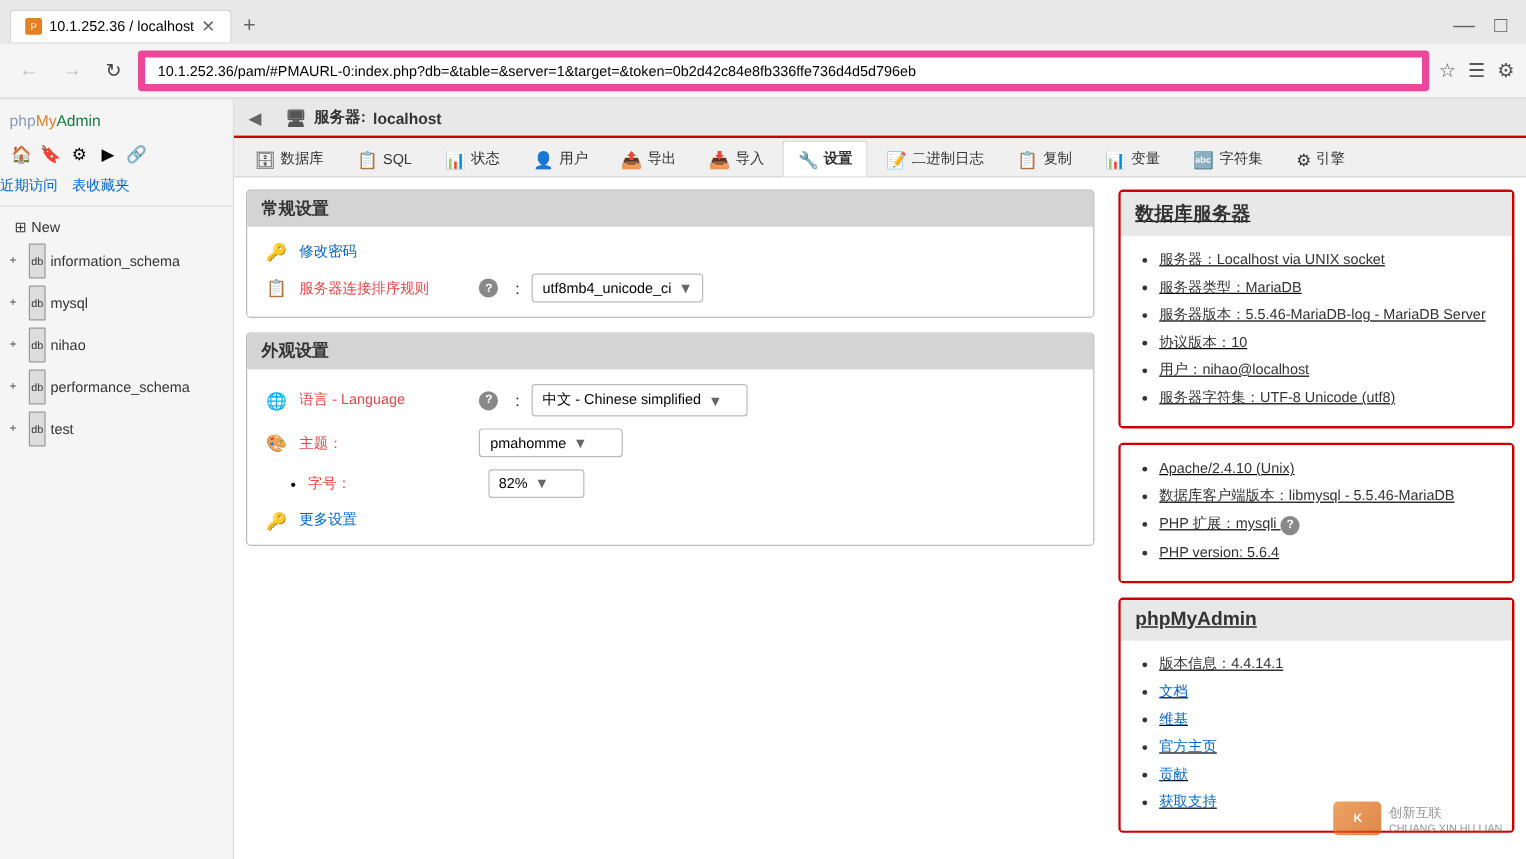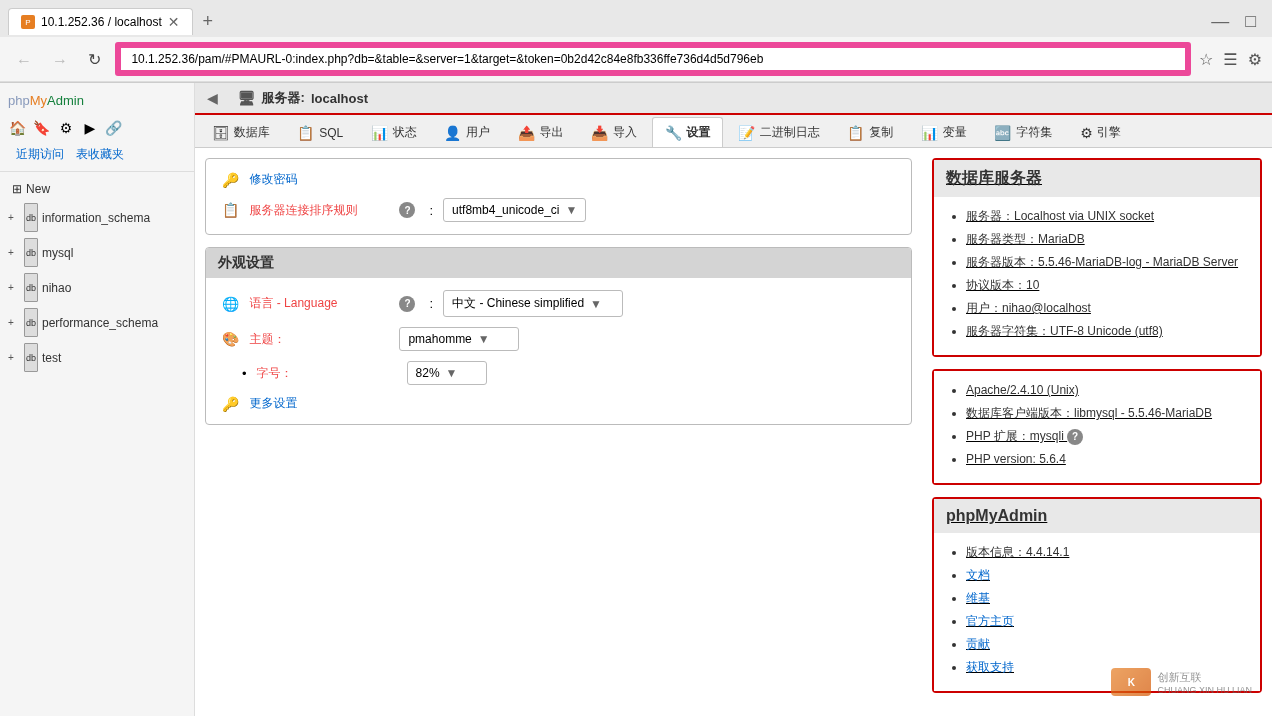--- a/index.html
+++ b/index.html
@@ -122,21 +122,21 @@
       height: 20px;
       display: flex;
       align-items: center;
       justify-content: center;
       font-size: 14px;
       cursor: pointer;
     }
     .sidebar-links {
       display: flex;
       gap: 12px;
-      padding: 4px 16px 8px;
+      padding: 4px 0 8px;
       font-size: 12px;
       border-bottom: 1px solid #ddd;
     }
     .sidebar-link {
       color: #0066cc;
       cursor: pointer;
       text-decoration: none;
     }
     .sidebar-tree {
       padding: 6px 4px;
@@ -538,20 +538,21 @@
             <span class="nav-tab-icon">⚙</span>
             <span>引擎</span>
           </div>
         </div>
 
       <div class="content-area">
 
         <div class="content-left">
 
           <div class="settings-section">
+            <div class="settings-header">常规设置</div>
             <div class="settings-body">
               <div class="settings-row">
                 <span style="font-size:14px;">🔑</span>
                 <a class="link-blue">修改密码</a>
               </div>
               <div class="settings-row">
                 <span style="font-size:14px;">📋</span>
                 <span class="settings-label">服务器连接排序规则</span>
                 <span class="help-icon">?</span>
                 <span style="margin-left:4px;">:</span>

